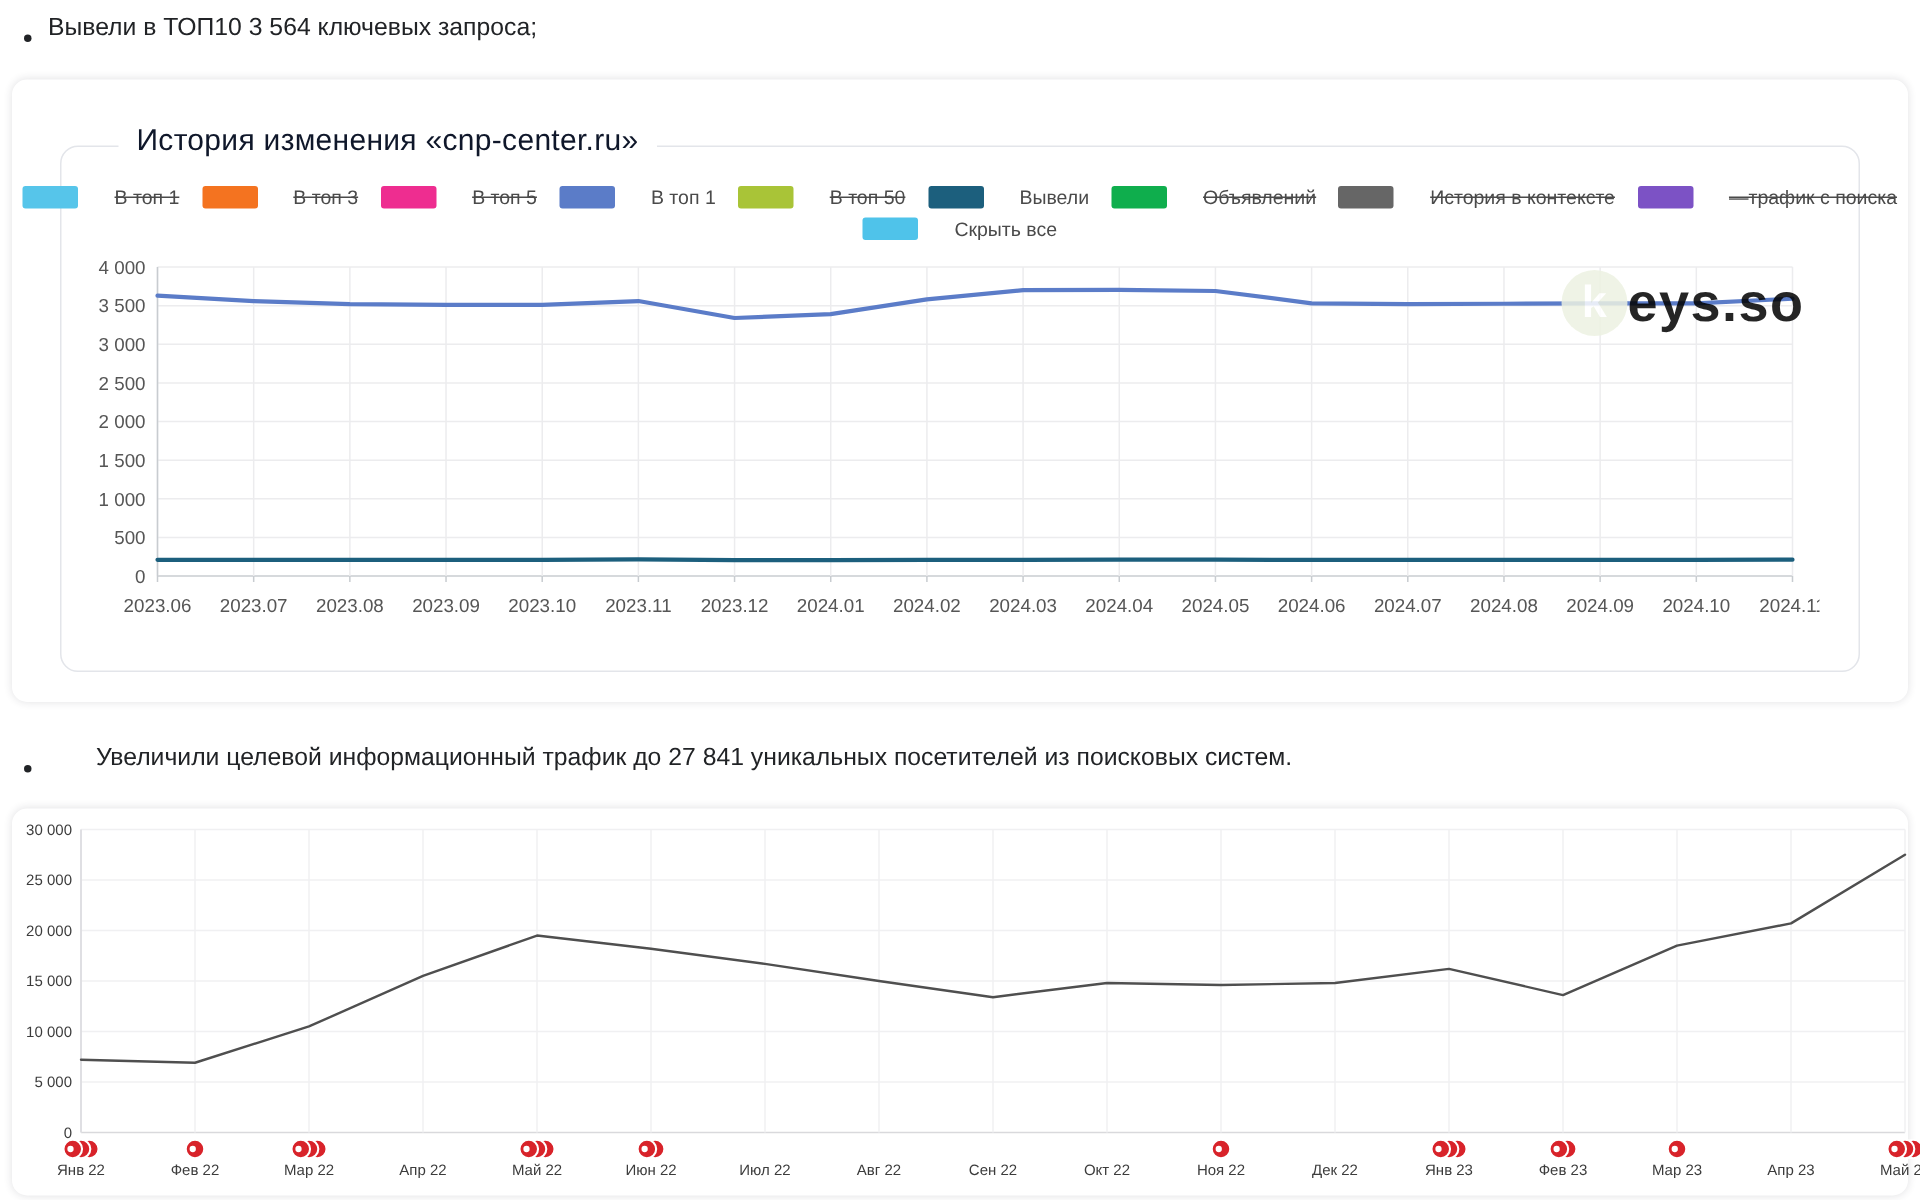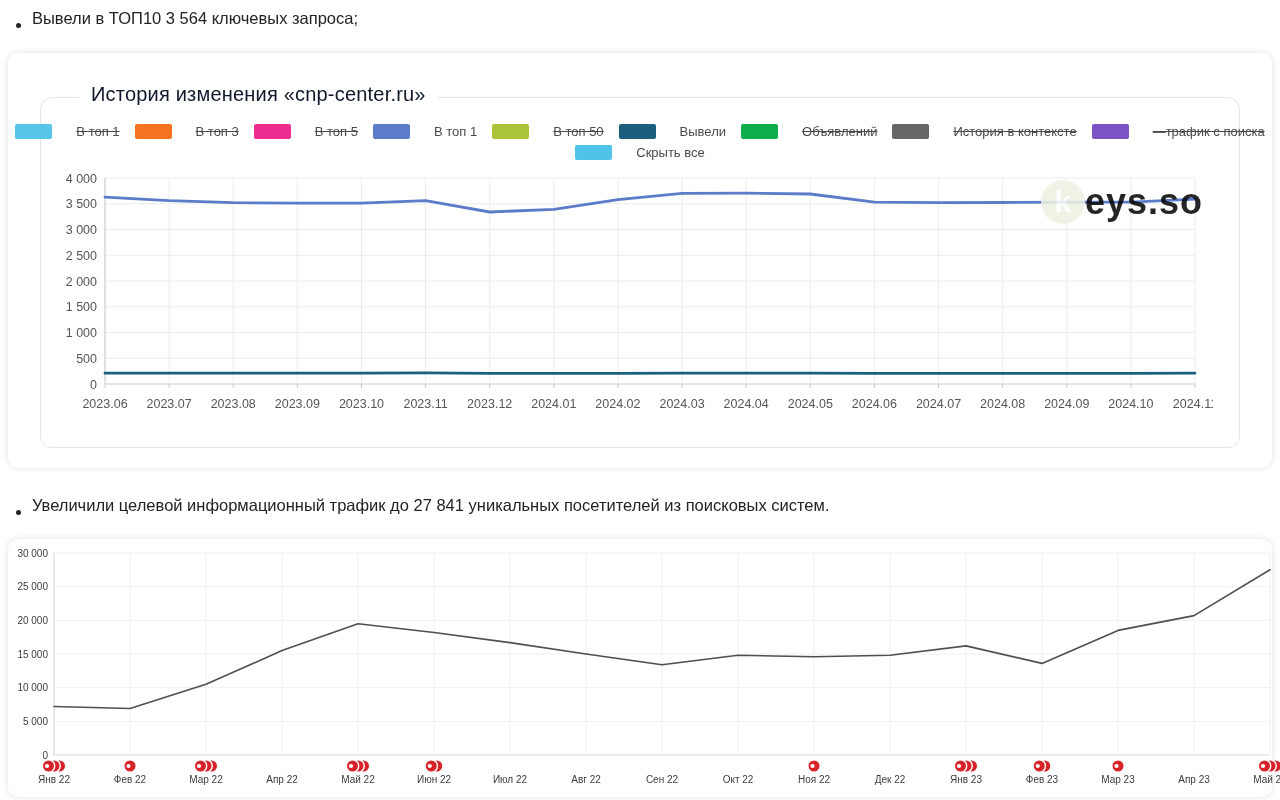--- a/index.html
+++ b/index.html
@@ -1,21 +1,21 @@
 <!DOCTYPE html>
 <html><head>
 <meta charset="utf-8">
 <style>
   * { margin:0; padding:0; box-sizing:border-box; }
   html,body { width:1280px; height:800px; background:#f7f7f8; font-family:"Liberation Sans", sans-serif; color:#1e1e20; overflow:hidden; }
   body { background:#fff; }
 
   .bullet { display:flex; align-items:flex-end; padding:9px 0 0 16px; font-size:16.5px; color:#212326; }
   .bullet .dot { width:5px; height:5px; border-radius:50%; background:#212326; margin:8px 11px 0 0; flex:none; }
-  .bullet.b2 { padding-top:28px; }
+  .bullet.b2 { padding-top:28px;gap:32px; }
 
   .card { background:#fff; border-radius:10px; box-shadow:0 0 6px rgba(40,45,60,.14); margin:25px 8px 0 8px; position:relative; }
   .card1 { padding:44px 32px 20px 32px; height:415px; }
   .card2 { margin-top:24px; padding:6px 6px 4px 8px; height:258px; }
 
   .chartbox { position:relative; border:1px solid #e3e5ea; border-radius:12px; height:100%; padding:26px 8px 6px 8px; }
   .chart-title { position:absolute; top:-15px; left:38px; background:#fff; padding:0 12px; font-size:20px; font-weight:400; color:#0f172a; letter-spacing:.2px; white-space:nowrap; }
 
   .legend { display:flex; justify-content:center; align-items:center; gap:15px; flex-wrap:nowrap; }
   .legend2 { margin-top:6px; }

